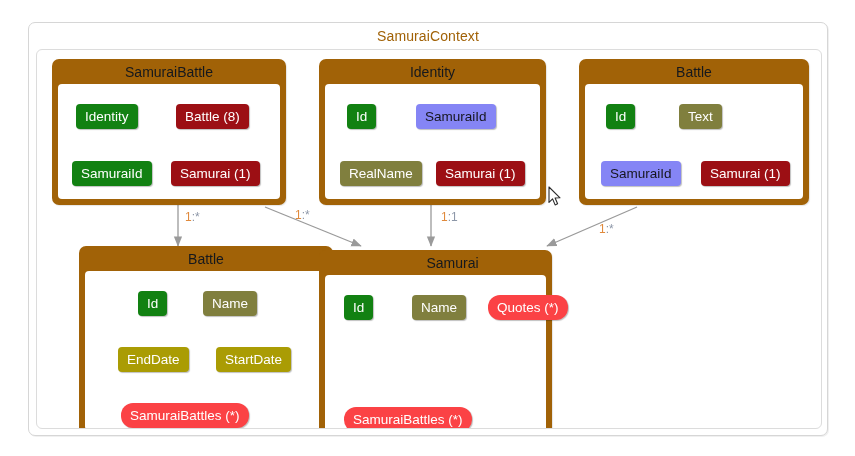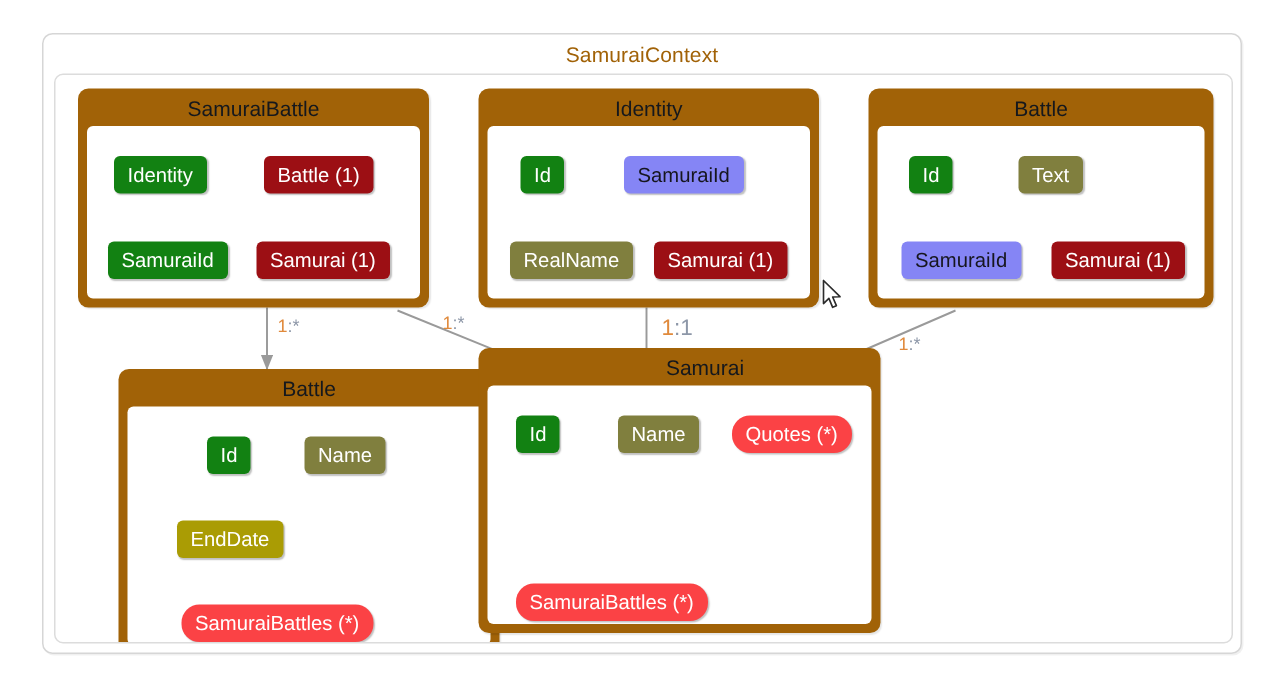--- a/index.html
+++ b/index.html
@@ -151,32 +151,32 @@
         <line x1="600" y1="157" x2="510" y2="196" stroke="#9a9a9a" stroke-width="1.3" marker-end="url(#arrowhead)"></line>
       </g>
     </svg>
 
     <div style="position:absolute;left:148px;top:160px;font-size:12px;color:#8d97a8;">
       <span style="color:#e08a3c;">1</span><span title="1:*">:*</span>
     </div>
     <div style="position:absolute;left:258px;top:158px;font-size:12px;color:#8d97a8;">
       <span style="color:#e08a3c;">1</span><span>:*</span>
     </div>
-    <div style="position:absolute;left:404px;top:160px;font-size:15px;color:#8d97a8;">
+    <div style="position:absolute;left:404px;top:160px;font-size:12px;color:#8d97a8;">
       <span style="color:#e08a3c;">1</span><span>:1</span>
     </div>
     <div style="position:absolute;left:562px;top:172px;font-size:12px;color:#8d97a8;">
       <span style="color:#e08a3c;">1</span><span>:*</span>
     </div>
 
     <div class="entity" style="left:15px;top:9px;width:234px;height:146px;">
       <div class="entity-title">SamuraiBattle</div>
       <div class="entity-body">
         <div class="chip key" style="left:18px;top:20px;">Identity</div>
-        <div class="chip navone" style="left:118px;top:20px;">Battle (1)</div>
+        <div class="chip navone" style="left:118px;top:20px;">Battle (8)</div>
         <div class="chip key" style="left:14px;top:77px;">SamuraiId</div>
         <div class="chip navone" style="left:113px;top:77px;">Samurai (1)</div>
       </div>
     </div>
 
     <div class="entity" style="left:282px;top:9px;width:227px;height:146px;">
       <div class="entity-title">Identity</div>
       <div class="entity-body">
         <div class="chip key" style="left:22px;top:20px;">Id</div>
         <div class="chip fk" style="left:91px;top:20px;">SamuraiId</div>
@@ -194,25 +194,26 @@
         <div class="chip navone" style="left:116px;top:77px;">Samurai (1)</div>
       </div>
     </div>
 
     <div class="entity" style="left:42px;top:196px;width:254px;height:190px;">
       <div class="entity-title">Battle</div>
       <div class="entity-body">
         <div class="chip key" style="left:53px;top:20px;">Id</div>
         <div class="chip scalar" style="left:118px;top:20px;">Name</div>
         <div class="chip date" style="left:33px;top:76px;">EndDate</div>
+        <div class="chip date" style="left:131px;top:76px;">StartDate</div>
         <div class="chip navmany" style="left:36px;top:132px;">SamuraiBattles (*)</div>
       </div>
     </div>
 
-    <div class="entity" style="left:282px;top:182px;width:268px;height:190px;padding-left:37px;">
+    <div class="entity" style="left:282px;top:200px;width:233px;height:190px;padding-left:37px;">
       <div class="entity-title">Samurai</div>
       <div class="entity-body">
         <div class="chip key" style="left:19px;top:20px;">Id</div>
         <div class="chip scalar" style="left:87px;top:20px;">Name</div>
         <div class="chip navmany" style="left:163px;top:20px;">Quotes (*)</div>
         <div class="chip navmany" style="left:19px;top:132px;">SamuraiBattles (*)</div>
       </div>
     </div>
 
   </div>

